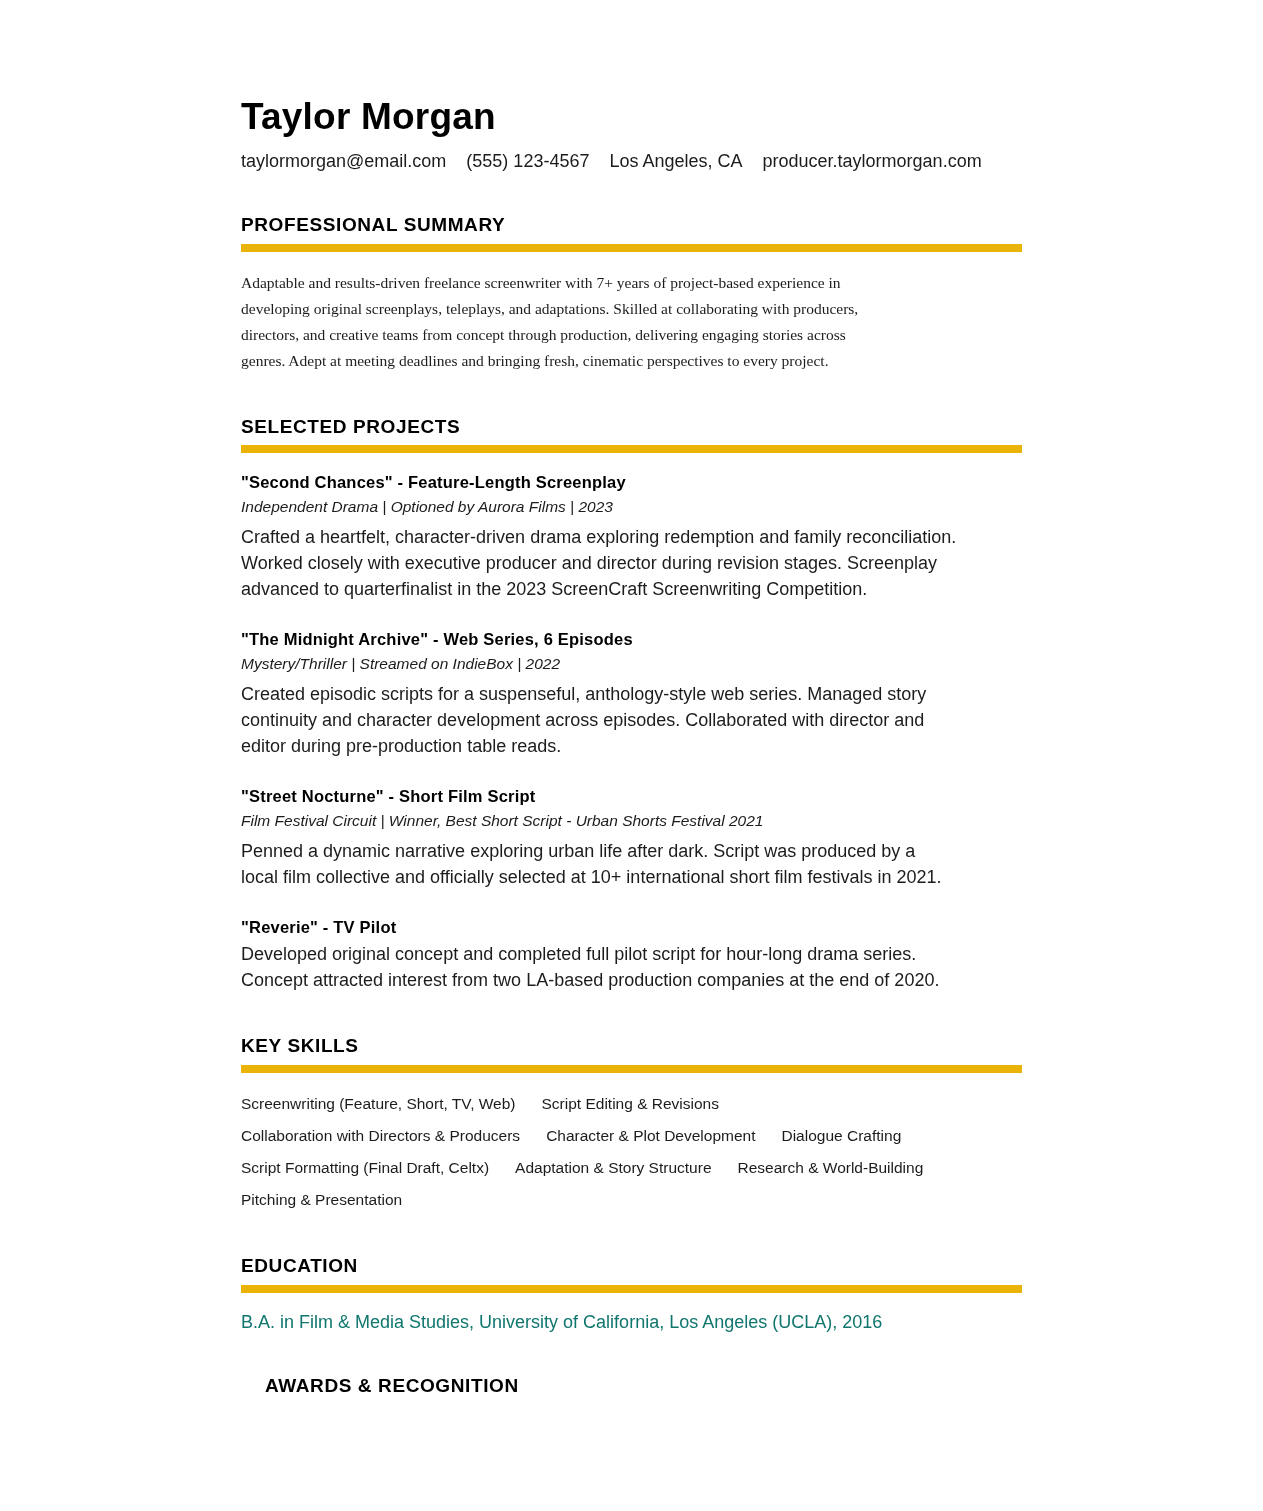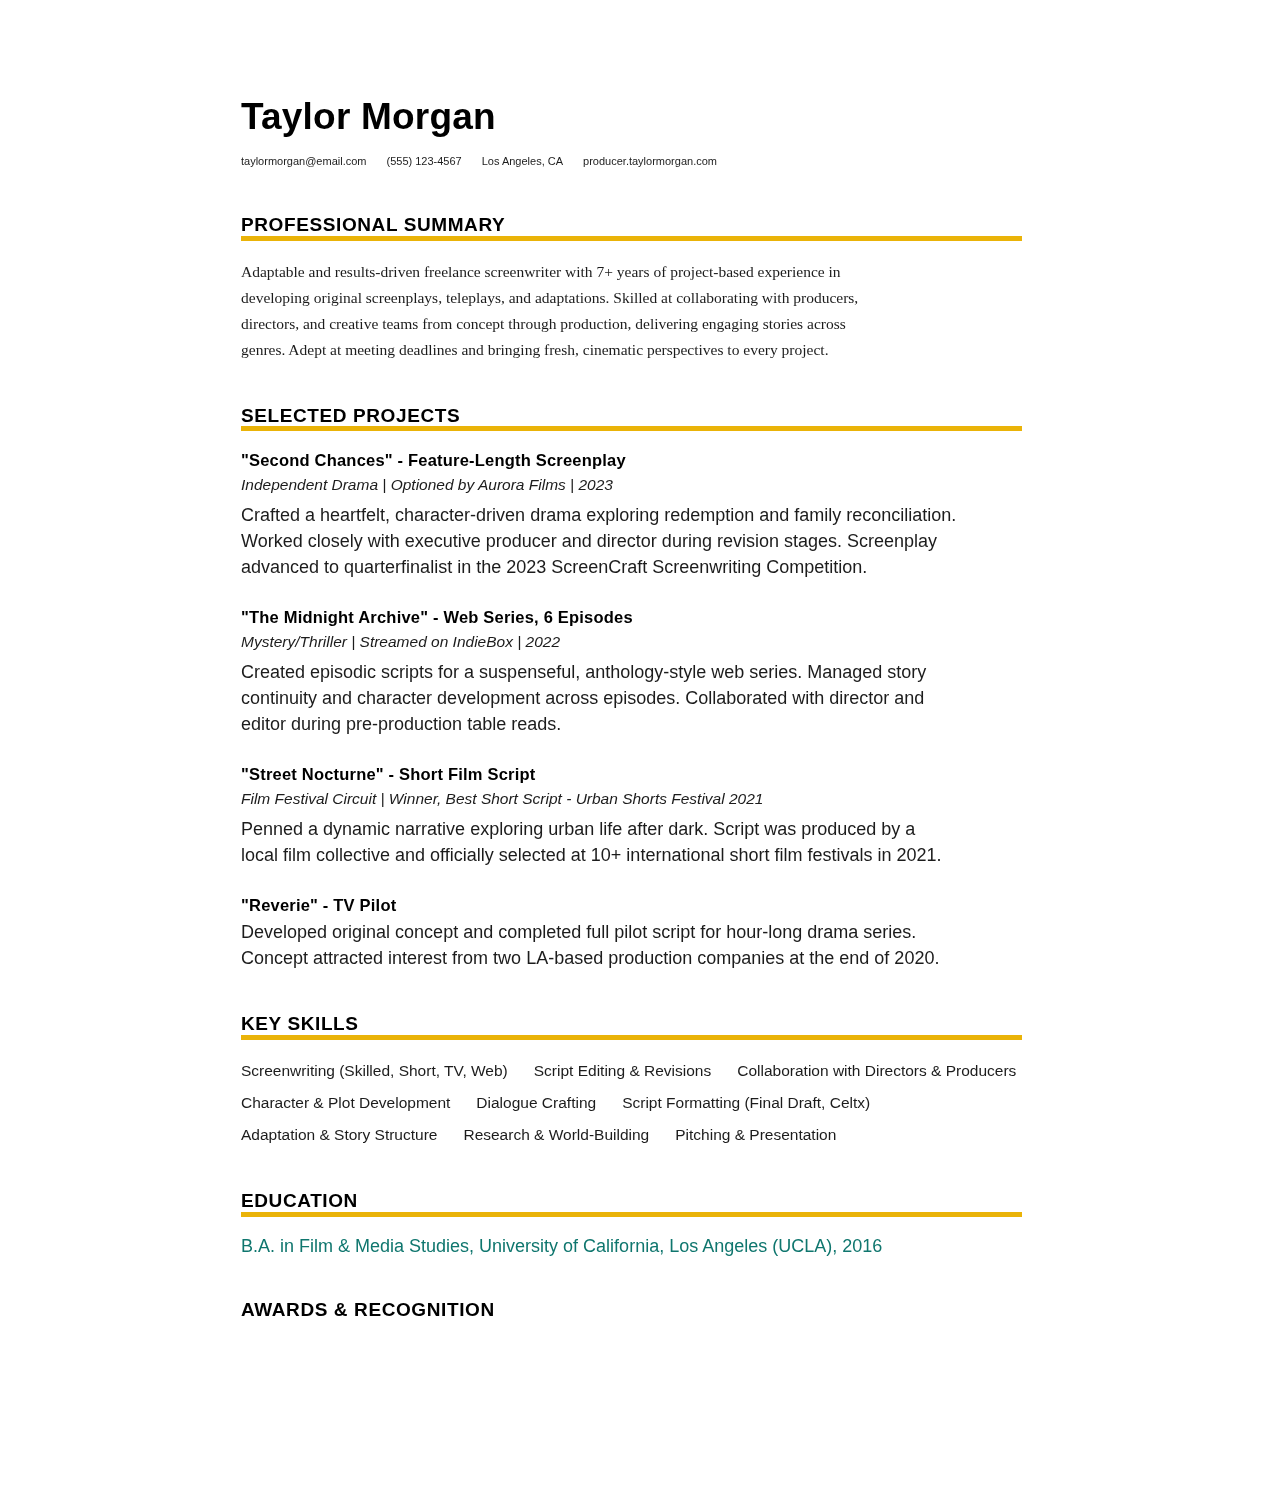--- a/index.html
+++ b/index.html
@@ -23,39 +23,41 @@
     font-size: 37px;
     font-weight: 700;
     letter-spacing: 0.2px;
     margin: 0 0 12px 0;
     line-height: 1.1;
   }
   .contact-row {
     display: flex;
     flex-wrap: wrap;
     column-gap: 20px;
-    font-size: 11px;
+    font-size: 18px;
     line-height: 22px;
     color: #1c1c1c;
     margin: 0;
   }
 
   
   h2.section-heading {
     font-size: 19px;
     font-weight: 700;
     letter-spacing: 0.6px;
     margin: 42px 0 18px 0;
-    border-bottom: 5px solid #eab308;
+    padding-bottom: 8px;
+    border-bottom: 8px solid #eab308;
     line-height: 1.15;
   }
   h2.section-heading.no-rule {
     border-bottom: none;
     padding-bottom: 0;
     margin-bottom: 0;
+    margin-left: 24px;
   }
 
   
   .summary-text {
     font-size: 15.5px;
     line-height: 26px;
     color: #1c1c1c;
     max-width: 622px;
     margin: 0;
     font-family: Liberation Serif, serif;
@@ -150,21 +152,21 @@
 
     <div class="project">
       <h3 class="project-title">"Reverie" - TV Pilot</h3>
       <p class="project-desc">Developed original concept and completed full pilot script for hour-long drama series. Concept attracted interest from two LA-based production companies at the end of 2020.</p>
     </div>
   </section>
 
   <section>
     <h2 class="section-heading">KEY SKILLS</h2>
     <ul class="skills-list">
-      <li>Screenwriting (Skilled, Short, TV, Web)</li>
+      <li>Screenwriting (Feature, Short, TV, Web)</li>
       <li>Script Editing &amp; Revisions</li>
       <li>Collaboration with Directors &amp; Producers</li>
       <li>Character &amp; Plot Development</li>
       <li>Dialogue Crafting</li>
       <li>Script Formatting (Final Draft, Celtx)</li>
       <li>Adaptation &amp; Story Structure</li>
       <li>Research &amp; World-Building</li>
       <li>Pitching &amp; Presentation</li>
     </ul>
   </section>

